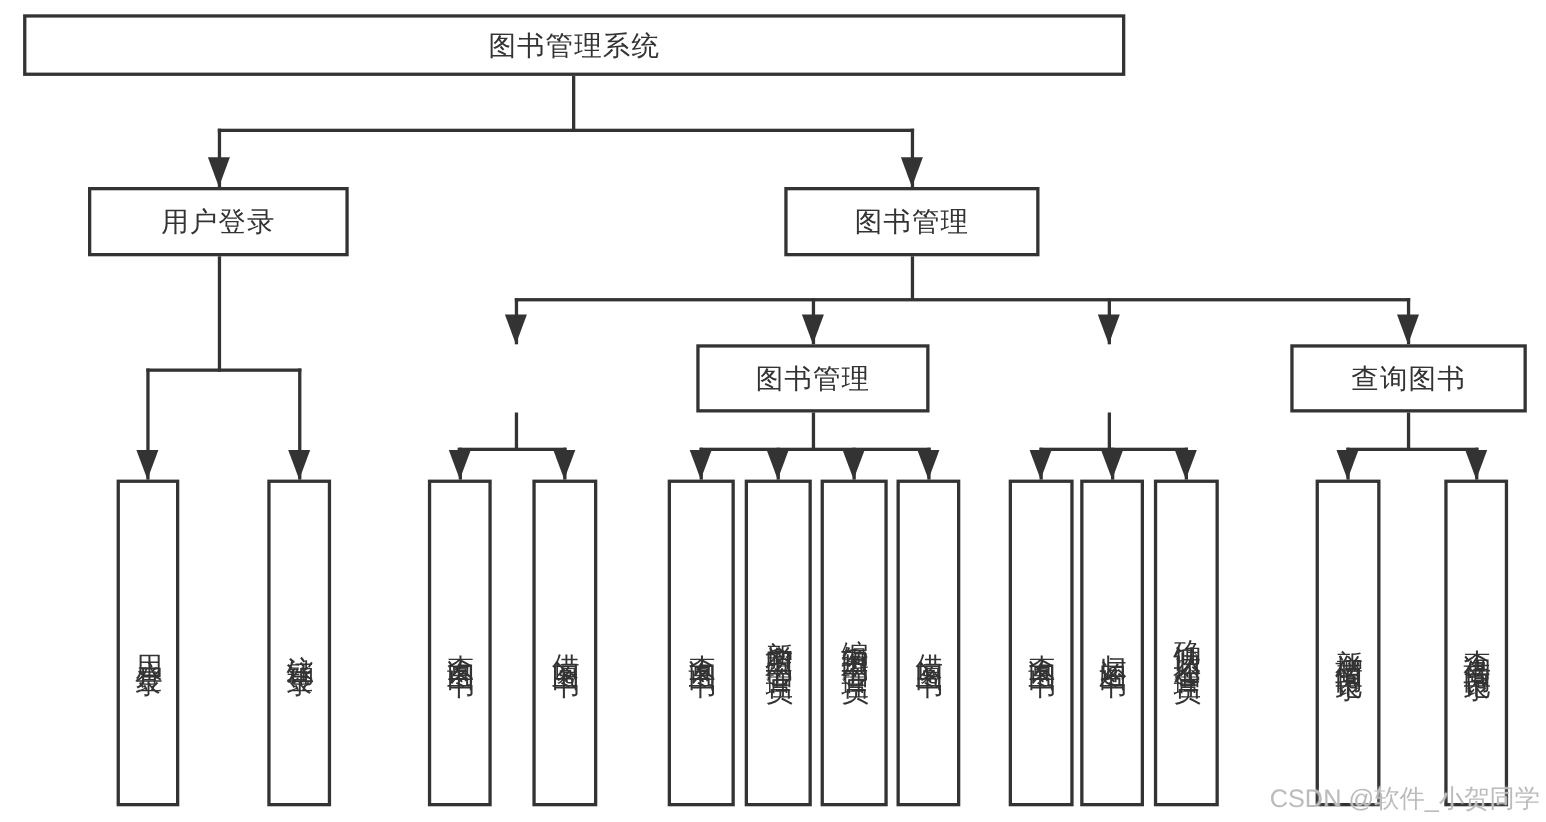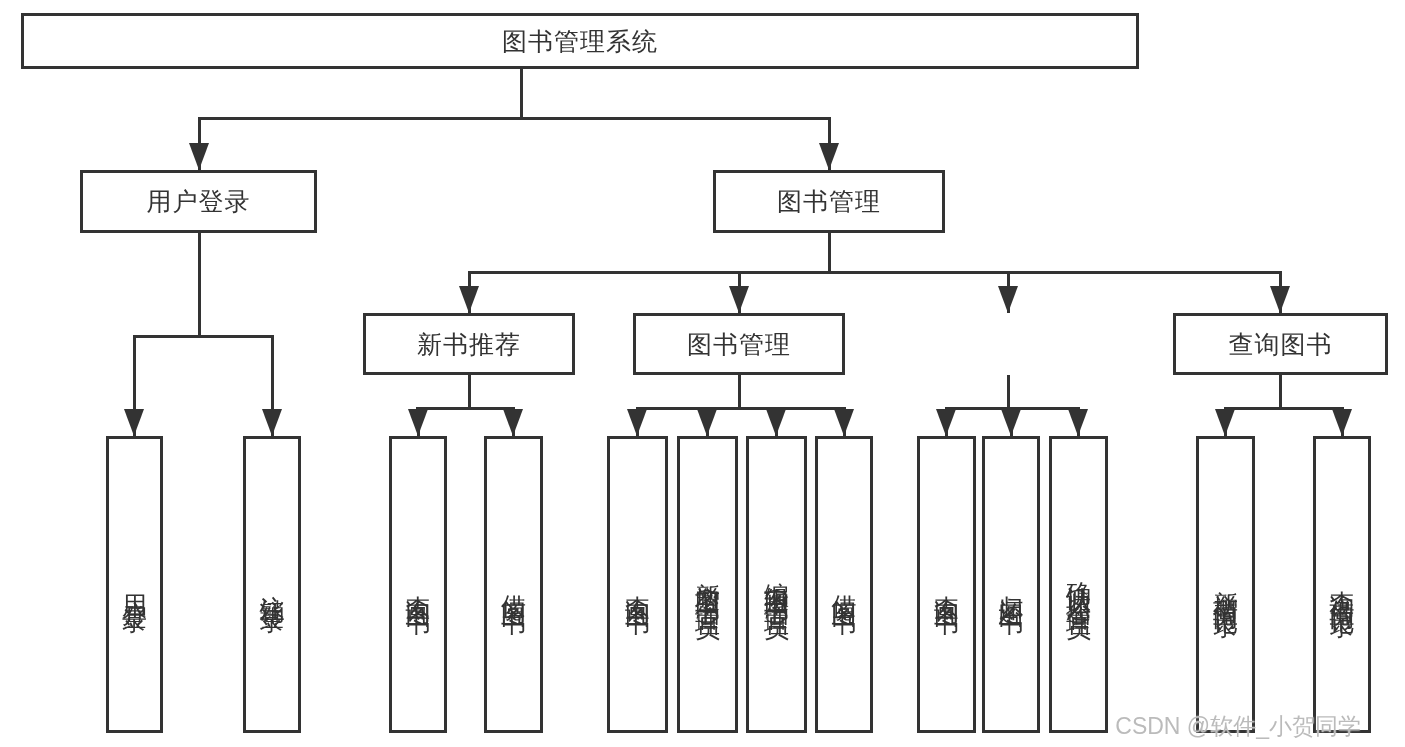--- a/index.html
+++ b/index.html
@@ -25,44 +25,41 @@
     writing-mode:vertical-lr;text-orientation:mixed;
     font-size:25px;letter-spacing:5px;line-height:1.15;
   }
   .line{position:absolute;background:var(--line);}
   .arrow{
     position:absolute;width:0;height:0;
     border-left:10px solid transparent;border-right:10px solid transparent;
     border-top:27px solid var(--line);
   }
   .watermark{
-    position:absolute;left:1091px;top:711px;width:270px;text-align:right;
+    position:absolute;left:1130px;top:711px;width:270px;text-align:right;
     color:var(--wm);font-size:23px;white-space:nowrap;
     text-shadow:0 0 2px #ffffff;
   }
 </style>
 </head>
 <body>
 
 <div class="canvas">
 
-  <div class="box" style="left:21px;top:13px;width:1118px;height:56px;">
+  <div class="box" style="left:21px;top:13px;width:1002px;height:56px;">
     <span class="hlabel">图书管理系统</span>
   </div>
 
   <div class="box" style="left:80px;top:170px;width:237px;height:63px;">
     <span class="hlabel">用户登录</span>
   </div>
   <div class="box" style="left:713px;top:170px;width:232px;height:63px;">
     <span class="hlabel">图书管理</span>
   </div>
 
-  <div class="box" style="left:363px;top:313px;width:212px;height:62px;">
-    <span class="hlabel">新书推荐</span>
-  </div>
   <div class="box" style="left:633px;top:313px;width:212px;height:62px;">
     <span class="hlabel">图书管理</span>
   </div>
   <div class="box" style="left:1173px;top:313px;width:215px;height:62px;">
     <span class="hlabel">查询图书</span>
   </div>
 
   <div class="box" style="left:106px;top:436px;width:57px;height:297px;">
     <span class="vlabel">用户登录</span>
   </div>

